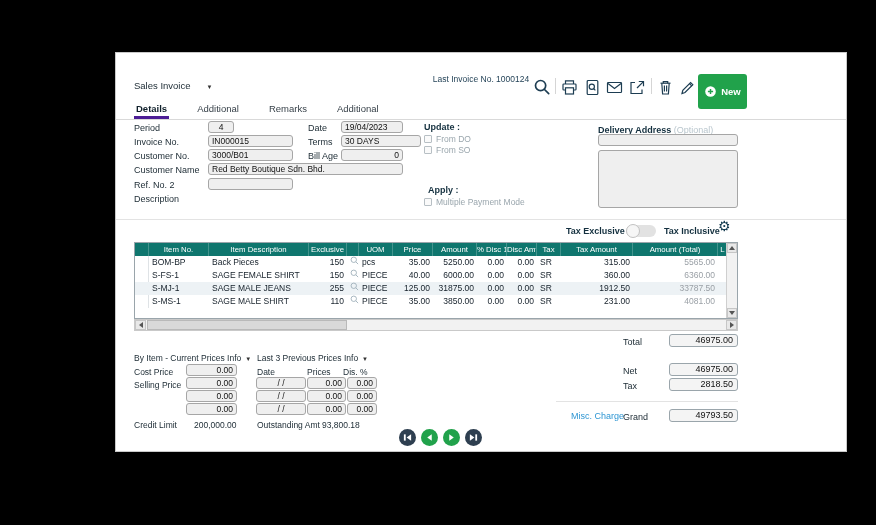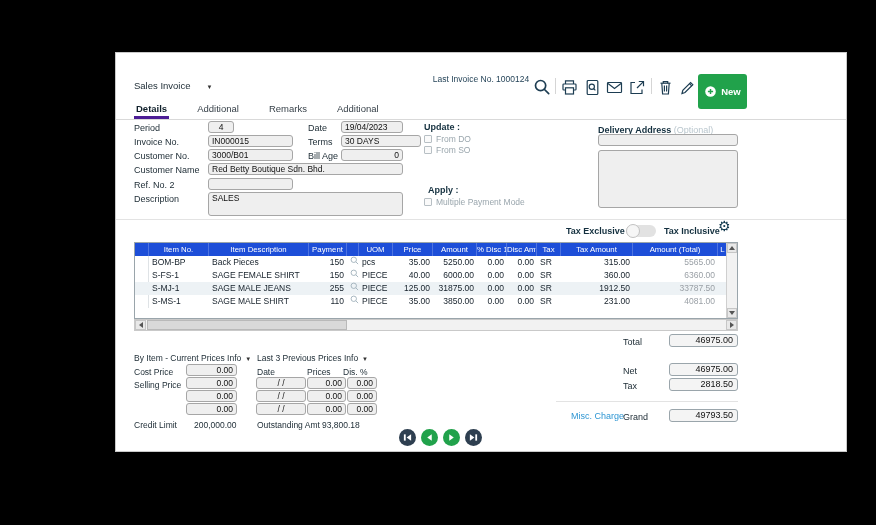--- a/index.html
+++ b/index.html
@@ -27,21 +27,21 @@
   .fld.area { height:auto; }
   .chk { position:absolute; display:flex; align-items:center; gap:4px; font-size:8.5px; color:#9aa6ad; }
   .chk .box { width:8px; height:8px; border:1px solid #b7bfc4; background:#fafafa; border-radius:1px; }
   .opt { color:#b9c6cd; font-weight:normal; }
   .sep { position:absolute; left:0; top:166px; width:100%; height:1px; background:#e3e3e3; }
   .toggle { position:absolute; left:510px; top:172px; width:30px; height:12px; background:#e2e2e2; border-radius:6px; }
   .toggle .knob { position:absolute; left:0; top:-1px; width:14px; height:14px; background:#f6f6f6; border:1px solid #c2c2c2; border-radius:50%; }
   .gear { position:absolute; left:602px; top:166px; font-size:14px; color:#10384d; line-height:14px; }
   
   .grid { position:absolute; left:18px; top:189px; width:604px; height:77px; border:1px solid #9aa5ab; background:#fff; overflow:hidden; }
-  .thead { display:flex; height:13px; background:#1d4ed8; }
+  .thead { display:flex; height:13px; background:#0f766e; }
   .th { color:#fff; font-size:7.8px; line-height:13px; text-align:center; border-right:1px solid rgba(255,255,255,.22); overflow:hidden; white-space:nowrap; flex:none; }
   .tr { display:flex; height:13px; background:#fff; }
   .tr.alt { background:#edf2f5;align-items:center; }
   .td { font-size:8.5px; line-height:13px; color:#15202a; padding:0 3px; overflow:hidden; white-space:nowrap; flex:none; }
   .td.r { text-align:right; }
   .td.grey { color:#9aa0a6; }
   .td.sel { border-right:1px solid #dfe3e6; }
   .c0{width:14px}.c1{width:60px}.c2{width:100px}.c3{width:38px}.c4{width:12px}.c5{width:34px}
   .c6{width:40px}.c7{width:44px}.c8{width:30px}.c9{width:30px}.c10{width:24px}.c11{width:72px}.c12{width:85px}.c13{width:10px}
   .vscroll { position:absolute; right:0; top:0; width:11px; height:75px; background:#f2f2f2; border-left:1px solid #cfcfcf; }
@@ -157,21 +157,20 @@
   <span class="lbl" style="left:192px;top:98px">Bill Age</span>
   <div class="fld r" style="left:225px;top:96px;width:62px">0</div>
 
   <span class="lbl" style="left:18px;top:112px">Customer Name</span>
   <div class="fld" style="left:92px;top:110px;width:195px">Red Betty Boutique Sdn. Bhd.</div>
 
   <span class="lbl" style="left:18px;top:127px">Ref. No. 2</span>
   <div class="fld" style="left:92px;top:125px;width:85px"></div>
 
   <span class="lbl" style="left:18px;top:141px">Description</span>
-  <div class="fld area" style="left:92px;top:139px;width:195px;height:24px">SALES</div>
 
   <span class="lbl b" style="left:308px;top:69px">Update :</span>
   <div class="chk" style="left:308px;top:81px">
     <span class="box"></span>
       <span>From DO</span>
   </div>
   <div class="chk" style="left:308px;top:92px">
     <span class="box"></span>
       <span>From SO</span>
   </div>
@@ -193,21 +192,21 @@
       <div class="knob"></div>
     </div>
   <span class="lbl b" style="left:548px;top:173px">Tax Inclusive</span>
   <span class="gear">⚙</span>
 
   <div class="grid">
     <div class="thead" id="thead">
         <div class="th c0"></div>
         <div class="th c1">Item No.</div>
         <div class="th c2">Item Description</div>
-        <div class="th c3">Payment</div>
+        <div class="th c3">Exclusive</div>
         <div class="th c4"></div>
         <div class="th c5">UOM</div>
         <div class="th c6">Price</div>
         <div class="th c7">Amount</div>
         <div class="th c8">% Disc 1</div>
         <div class="th c9">Disc Amt</div>
         <div class="th c10">Tax</div>
         <div class="th c11">Tax Amount</div>
         <div class="th c12">Amount (Total)</div>
         <div class="th c13">L</div>

